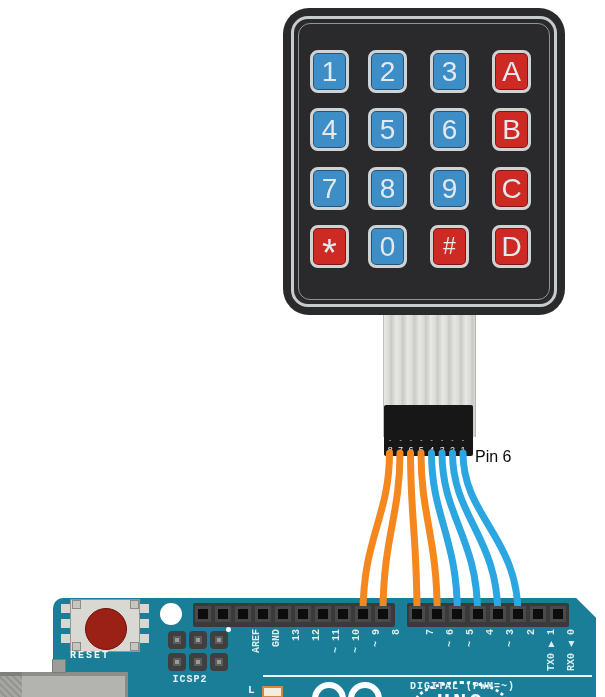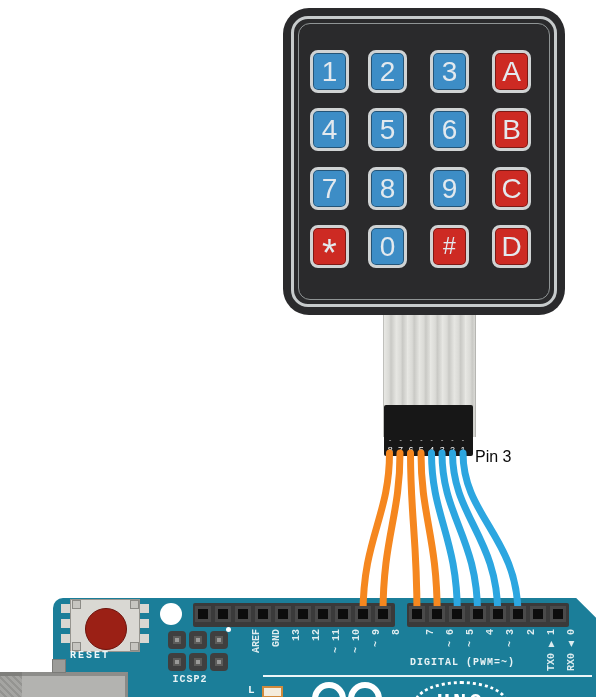--- a/index.html
+++ b/index.html
@@ -57,21 +57,21 @@
 
   .hdr{position:absolute;top:603px;height:24px;background:#3a3a3a;border-radius:2px;}
   .socket{position:absolute;top:606px;width:16px;height:16px;background:#4a4a4a;}
   .socket::after{content:"";position:absolute;left:3px;top:3px;width:10px;height:10px;background:#0d0d0d;}
   .pinlabel{position:absolute;top:629px;width:46px;height:13px;line-height:13px;text-align:right;
             transform:rotate(-90deg);transform-origin:100% 0;white-space:nowrap;
             font-family:"Liberation Mono","DejaVu Sans Mono",monospace;font-weight:bold;
             font-size:10px;color:#ddecef;}
 
   #silkline{left:263px;top:675px;width:329px;height:2px;background:#ecf6f8;}
-  #digital-label{left:410px;top:657px;font-family:"Liberation Mono","DejaVu Sans Mono",monospace;
+  #digital-label{left:410px;top:681px;font-family:"Liberation Mono","DejaVu Sans Mono",monospace;
                  font-weight:bold;font-size:10px;letter-spacing:1px;color:#e8f3f5;}
 
   #led-l-label{left:248px;top:684px;font-family:"Liberation Mono","DejaVu Sans Mono",monospace;
                font-weight:bold;font-size:11px;color:#eef6f8;}
   #led-l{left:262px;top:686px;width:21px;height:12px;background:#f4ecdc;border:2px solid #d18a3c;box-sizing:border-box;}
 
   .logo-circle{position:absolute;width:34px;height:34px;border:6px solid #ffffff;border-radius:50%;box-sizing:border-box;}
   #logo-c1{left:312px;top:682px;}
   #logo-c2{left:348px;top:682px;}
   #uno-oval{left:414px;top:681px;width:94px;height:44px;border:3px dotted #ffffff;border-radius:50%;
@@ -178,21 +178,21 @@
         <div class="conn-pin">
           <span class="conn-tick">ˇ</span>
           <span class="conn-num">2</span>
         </div>
         <div class="conn-pin">
           <span class="conn-tick">ˇ</span>
           <span class="conn-num">1</span>
         </div>
       </div>
   </div>
-  <div class="abs" id="pin1-label">Pin 3</div>
+  <div class="abs" id="pin1-label">Pin 6</div>
 
   <div class="abs" id="board">
     <div id="chamfer"></div>
   </div>
 
   <div class="abs" id="usb-body"></div>
   <div class="abs" id="usb-left"></div>
   <div class="abs" id="usb-tab"></div>
 
   <div class="abs" id="reset-btn"></div>

